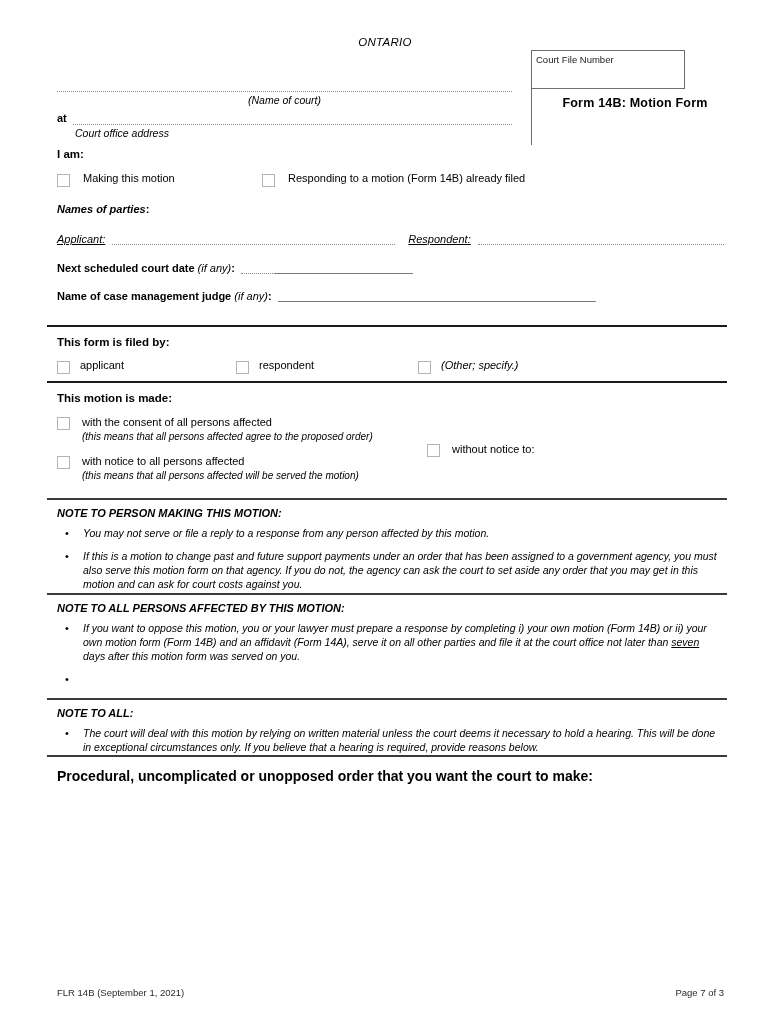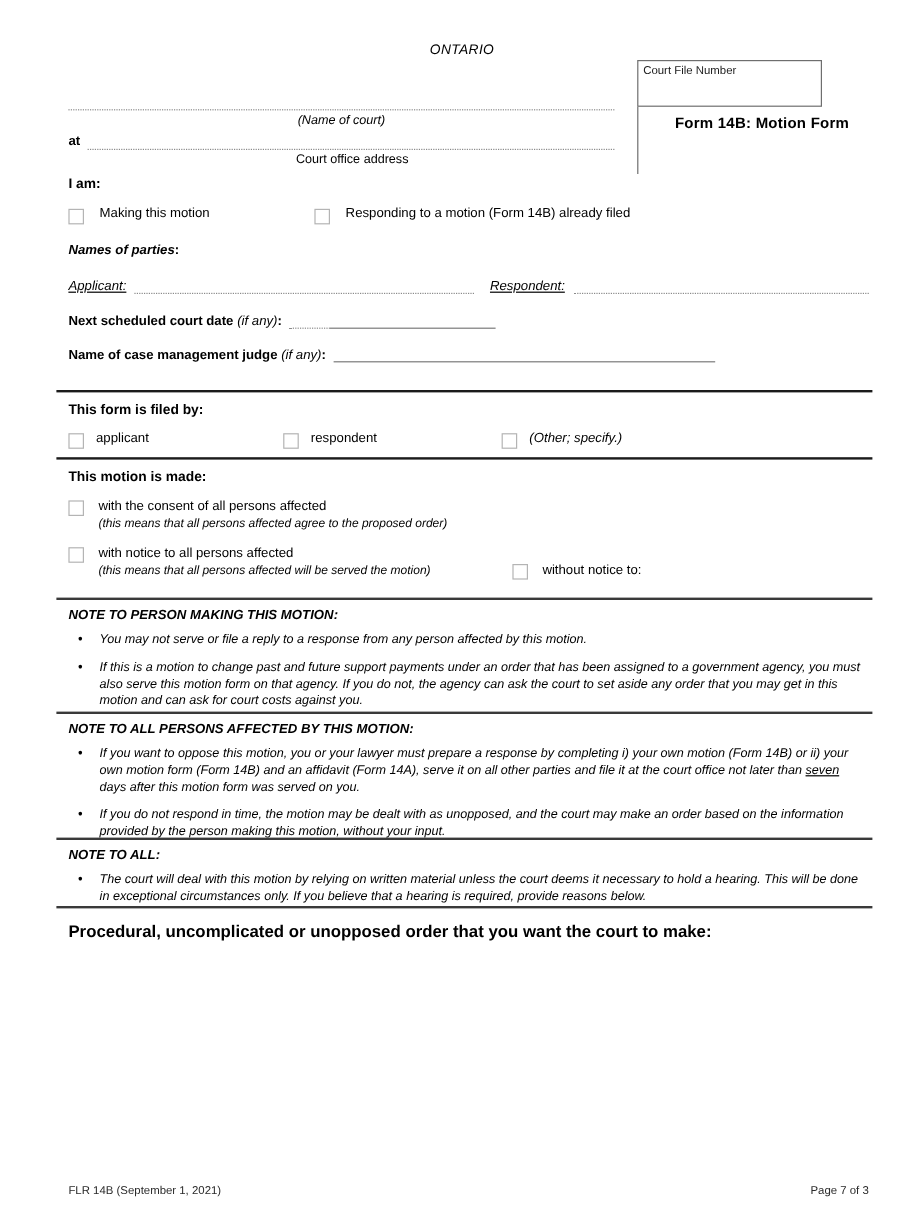--- a/index.html
+++ b/index.html
@@ -134,22 +134,23 @@
     font-weight: bold;
     padding-right: 6px;
     line-height: 13px;
   }
   .at-line {
     flex: 1 1 auto;
     border-bottom: 1px dotted #8a8a8a;
     height: 11px;
   }
   .at-cap {
-    text-align: center;
+    text-align: left;
     font-size: 10.5px;
+    font-style: italic;
     padding-top: 2px;
     padding-left: 18px;
   }
 
   
   .body-block {
     position: absolute;
     left: 57px;
     top: 148px;
     width: 667px;
@@ -250,21 +251,21 @@
   .fb-sp2 { width: 42px; }
 
   .sec-motion {
     position: absolute;
     left: 47px;
     top: 381px;
     width: 680px;
   }
   .mm-grid {
     display: flex;
-    align-items: flex-end;
+    align-items: center;
     padding-bottom: 10px;
   }
   .mm-left { width: 370px; flex: 0 0 auto; }
   .mm-right { flex: 1 1 auto; }
   .mm-opt {
     display: flex;
     align-items: flex-start;
     font-size: 11px;
     margin-bottom: 11px;
   }
@@ -469,21 +470,20 @@
   <div class="note-sec" style="top:593px;">
     <div class="rule-med"></div>
     <div class="note-head">NOTE TO ALL PERSONS AFFECTED BY THIS MOTION:</div>
     <div class="note-ul">
       <div class="note-li">
         <span class="note-bullet">•</span>
         <span class="note-txt"><span>If you want to oppose this motion, you or your lawyer must prepare a response by completing i) your own motion (Form 14B) or ii) your own motion form (Form 14B) and an affidavit (Form 14A), serve it on all other parties and file it at the court office not later than </span><span class="u">seven</span><span> days after this motion form was served on you.</span></span>
       </div>
       <div class="note-li">
         <span class="note-bullet">•</span>
-        <span class="note-txt">If you do not respond in time, the motion may be dealt with as unopposed, and the court may make an order based on the information provided by the person making this motion, without your input.</span>
       </div>
     </div>
   </div>
 
   <div class="note-sec" style="top:698px;">
     <div class="rule-med"></div>
     <div class="note-head">NOTE TO ALL:</div>
     <div class="note-ul">
       <div class="note-li">
         <span class="note-bullet">•</span>

